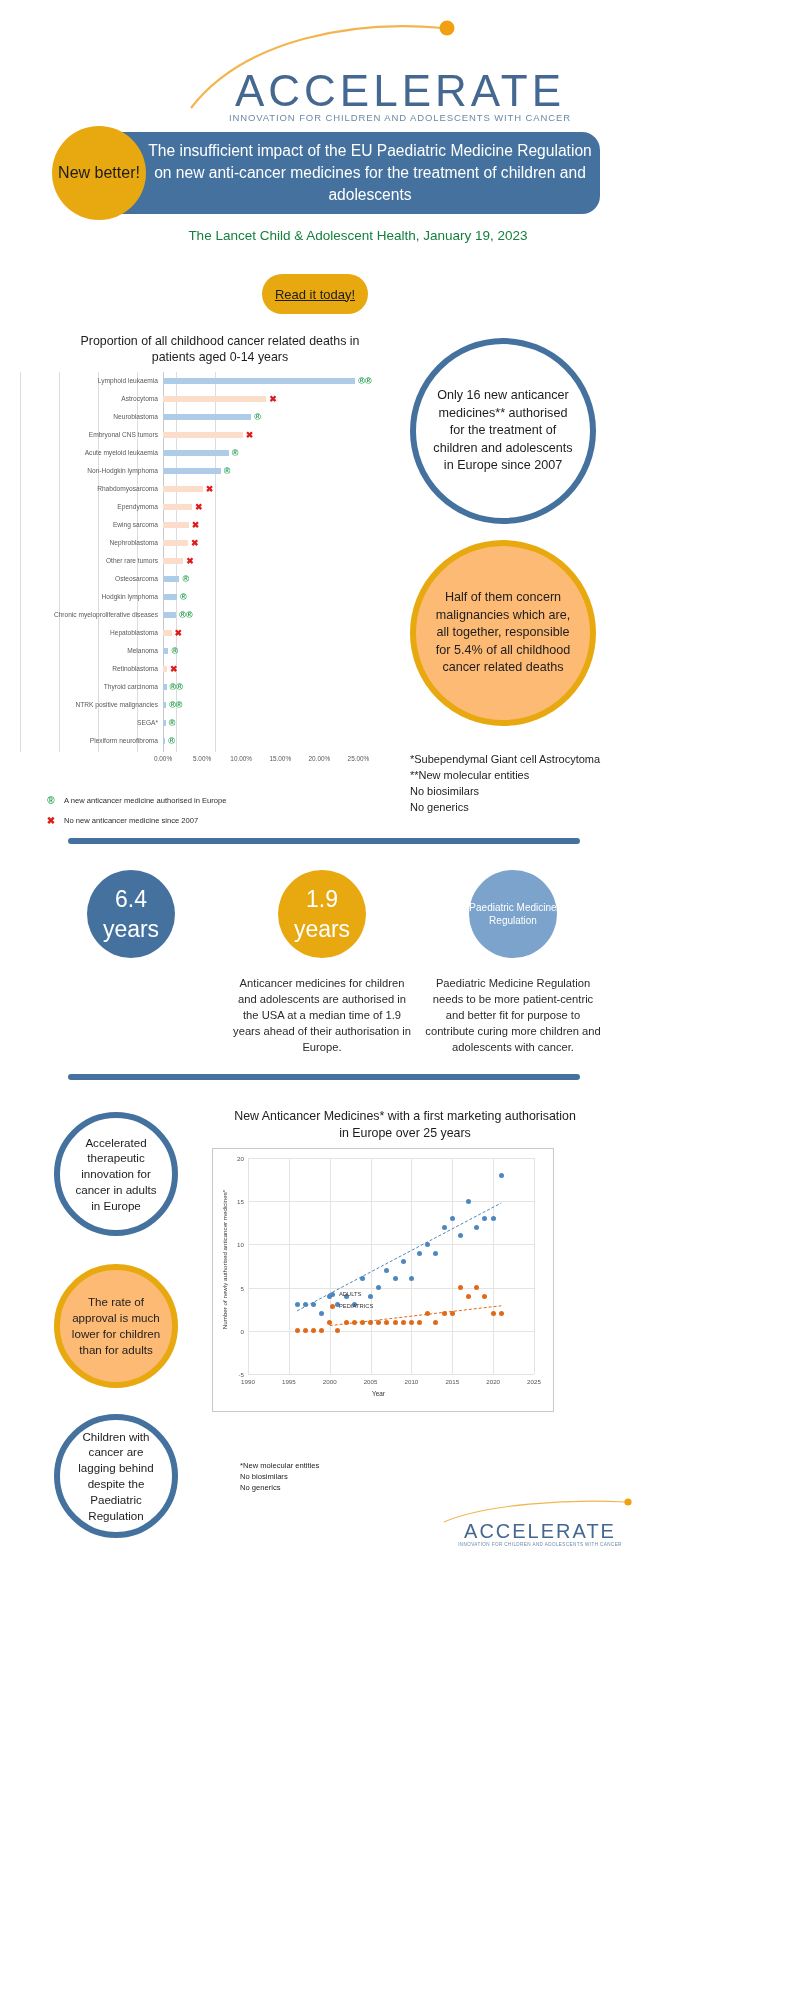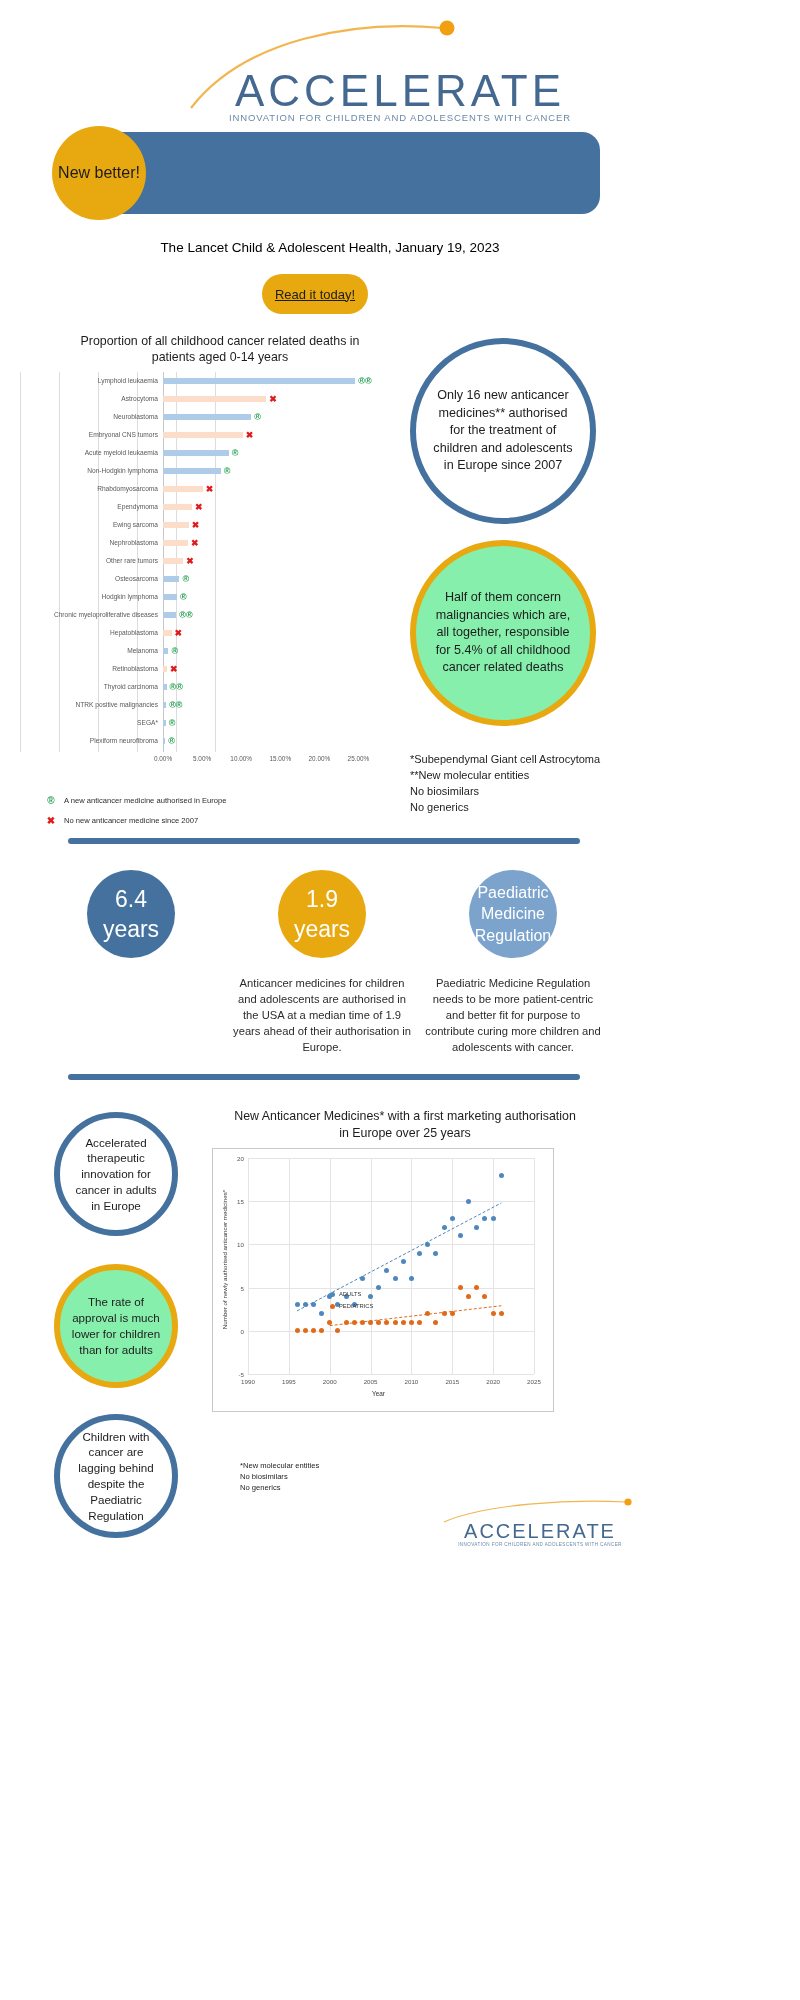--- a/index.html
+++ b/index.html
@@ -32,22 +32,22 @@
     position:absolute;left:148px;top:136px;width:444px;height:74px;
     display:flex;align-items:center;justify-content:center;text-align:center;
     color:#ffffff;font-size:15.6px;line-height:1.42;
   }
   .new-badge{
     position:absolute;left:52px;top:126px;width:94px;height:94px;border-radius:50%;
     background:#e8a80f;display:flex;align-items:center;justify-content:center;
     text-align:center;font-size:16px;color:#1d1d1d;line-height:1.3;
   }
   .citation{
-    position:absolute;left:0;top:240px;width:660px;text-align:center;
-    font-size:13.5px;color:#000000;
+    position:absolute;left:0;top:228px;width:660px;text-align:center;
+    font-size:13.5px;color:#15803d;padding-left:28px;
   }
   .read-btn{
     position:absolute;left:262px;top:274px;width:106px;height:40px;border-radius:20px;
     background:#e8a80f;display:flex;align-items:center;justify-content:center;
     font-size:13px;color:#1d1d1d;text-decoration:underline;cursor:pointer;
   }
 
   
   .bc-title{
     position:absolute;left:60px;top:333px;width:320px;text-align:center;
@@ -74,39 +74,39 @@
   .fn{position:absolute;font-size:11px;color:#1d1d1d;line-height:1.45;}
   .fn1{left:410px;top:752px;}
   .fn2{left:410px;top:768px;}
 
   
   .circ{
     position:absolute;border-radius:50%;display:flex;align-items:center;
     justify-content:center;text-align:center;box-sizing:border-box;
   }
   .circ-blue-out{border:6px solid #44719e;background:#ffffff;}
-  .circ-gold-out{border:6px solid #e8a80f;background:#86efac;}
+  .circ-gold-out{border:6px solid #e8a80f;background:#fdba74;}
   .circ-txt{font-size:12.6px;line-height:1.4;color:#1d1d1d;padding:0 16px;}
 
   .c1{left:410px;top:338px;width:186px;height:186px;}
   .c2{left:410px;top:540px;width:186px;height:186px;}
 
   
   .div-bar{position:absolute;height:6px;background:#44719e;border-radius:3px;}
   .d1{left:68px;top:838px;width:512px;}
   .d2{left:68px;top:1074px;width:512px;}
 
   
   .stat{position:absolute;width:178px;}
   .stat-circ{
     width:88px;height:88px;border-radius:50%;margin:0 auto;
     display:flex;align-items:center;justify-content:center;text-align:center;
     color:#ffffff;font-size:23px;line-height:1.32;
   }
-  .stat-circ.small{font-size:16px;line-height:1.35;}
+  .stat-circ.small{font-size:10px;line-height:1.35;}
   .stat-txt{margin-top:18px;font-size:11.2px;line-height:1.42;text-align:center;color:#2b2b2b;}
   .s1{left:42px;top:870px;}
   .s2{left:233px;top:870px;}
   .s3{left:424px;top:870px;}
 
   
   .sc-title{
     position:absolute;left:230px;top:1108px;width:350px;text-align:center;
     font-size:12.4px;line-height:1.34;color:#1d1d1d;
   }
@@ -151,20 +151,21 @@
   <div class="logo-wrap">
     <svg class="logo-svg" width="290" height="92" viewBox="0 0 290 92">
       <path d="M6 90 C 60 20, 170 2, 258 10" stroke="#f0a830" stroke-width="2.2" fill="none" opacity="0.85"></path>
       <circle cx="262" cy="10" r="7.5" fill="#f0a010"></circle>
     </svg>
     <div class="logo-name">ACCELERATE</div>
     <div class="logo-tag">INNOVATION FOR CHILDREN AND ADOLESCENTS WITH CANCER</div>
   </div>
 
   <div class="banner"></div>
+  <div class="banner-title">The insufficient impact of the EU Paediatric Medicine Regulation on new anti-cancer medicines for the treatment of children and adolescents</div>
   <div class="new-badge">New better!</div>
   <div class="citation">The Lancet Child &amp; Adolescent Health, January 19, 2023</div>
   <div class="read-btn">Read it today!</div>
 
   <div class="bc-title">Proportion of all childhood cancer related deaths in patients aged 0-14 years</div>
   <div class="bc">
     <div class="bc-grid" id="bc-grid">
         <div class="bc-gl" style="left: 0px;"></div>
         <div class="bc-gl" style="left: 39.0909px;"></div>
         <div class="bc-gl" style="left: 78.1818px;"></div>

